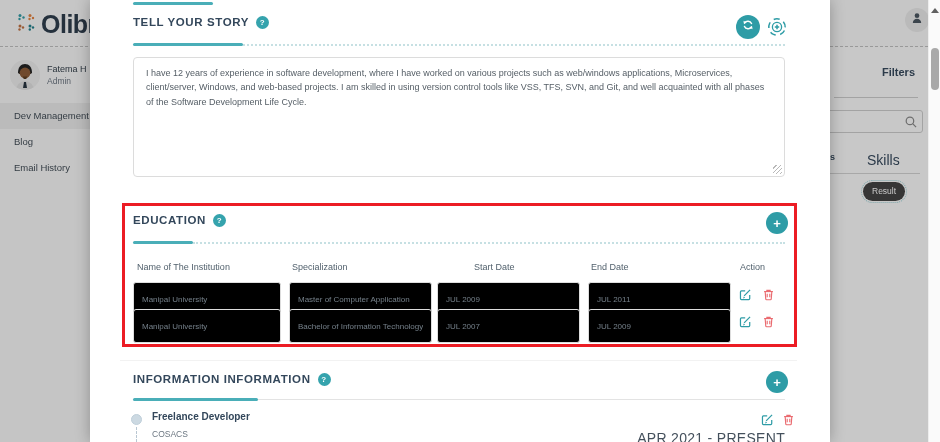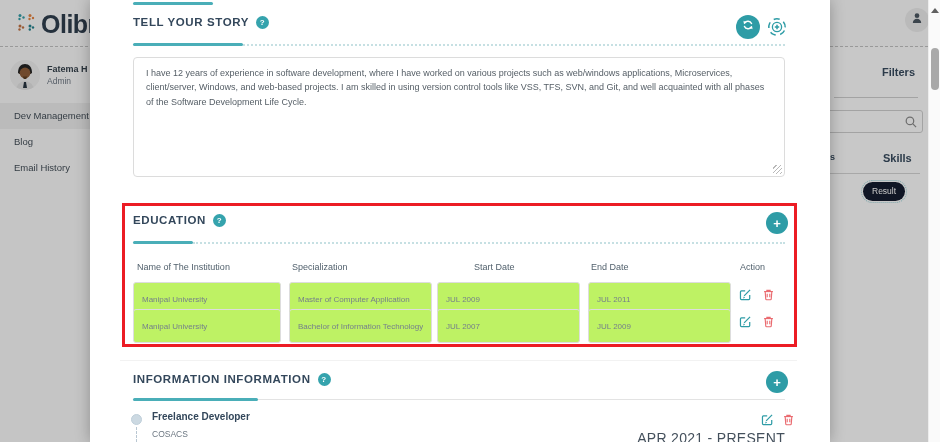--- a/index.html
+++ b/index.html
@@ -10,35 +10,35 @@
   
   .bg-page { position:absolute; left:0; top:0; width:928px; height:442px; background:#fff; z-index:1; }
   .bg-header { position:absolute; left:0; top:0; width:928px; height:47px; background:#fdfdfd; border-bottom:1px dashed #c2c2c2; }
   .brand { position:absolute; left:16px; top:10px; display:flex; align-items:center; gap:4px; width:74px; overflow:hidden; }
   .brand-text { font-size:25px; font-weight:bold; color:#2b3a4a; letter-spacing:-0.5px; white-space:nowrap; }
   .avatar-btn { position:absolute; left:905px; top:8px; width:24px; height:24px; border-radius:50%; background:#ededed; display:flex; align-items:center; justify-content:center; }
 
   .sidebar { position:absolute; left:0; top:48px; width:90px; height:394px; background:#fcfcfc; overflow:hidden; }
   .side-user { position:absolute; left:10px; top:12px; display:flex; align-items:center; gap:7px; width:120px; }
   .side-avatar { width:30px; height:30px; border-radius:50%; background:#f1f1f1; overflow:hidden; flex:0 0 auto; }
-  .side-name { font-size:9px; font-weight:bold; color:#2f3b46; white-space:nowrap; }
+  .side-name { font-size:9px; font-weight:normal; color:#2f3b46; white-space:nowrap; }
   .side-role { font-size:8.5px; color:#6a7480; margin-top:2px; }
   .menu-item { position:absolute; left:0; width:90px; height:26px; line-height:26px; padding-left:14px; font-size:9.5px; color:#3f4a54; white-space:nowrap; overflow:hidden; }
   .menu-item.active { background:rgba(0,0,0,0.055); }
 
   .bg-main { position:absolute; left:820px; top:47px; width:108px; height:395px; }
   .filters-label { position:absolute; right:13px; top:19px; font-size:11px; font-weight:bold; color:#33475b; }
   .bg-div1 { position:absolute; left:14px; right:10px; top:50px; border-top:1px solid #cfcfcf; }
   .bg-search { position:absolute; left:6px; top:63px; width:97px; height:23px; background:#fff; border:1px solid #cfcfcf; border-radius:3px; }
   .bg-search input { position:absolute; left:4px; top:2px; width:70px; height:17px; border:0; outline:none; font-size:9px; background:transparent; }
   .bg-search .mag { position:absolute; right:4px; top:4px; }
   .colhead-frag { position:absolute; left:10px; top:105px; font-size:9px; font-weight:bold; color:#33475b; }
-  .colhead-skills { position:absolute; left:47px; top:105px; font-size:11px; font-weight:bold; color:#33475b;margin-left:16px; }
+  .colhead-skills { position:absolute; left:47px; top:105px; font-size:14px; font-weight:normal; color:#33475b; }
   .bg-div2 { position:absolute; left:6px; right:8px; top:126px; border-top:1px solid #d6d6d6; }
-  .result-badge { position:absolute; left:43px; top:135px; min-width:40px; height:19px; padding:0 9px; background:#0f172a; border-radius:10px; color:#fff; font-size:8.5px; line-height:19px; text-align:center; outline:1px dotted #9fd4da; outline-offset:1px; }
+  .result-badge { position:absolute; left:43px; top:135px; min-width:40px; height:19px; padding:0 9px; background:#404040; border-radius:10px; color:#fff; font-size:8.5px; line-height:19px; text-align:center; outline:1px dotted #9fd4da; outline-offset:1px; }
 
   
   .backdrop { position:absolute; left:0; top:0; width:928px; height:442px; background:rgba(20,20,20,0.235); z-index:2; }
 
   
   .modal { position:absolute; left:90px; top:0; width:740px; height:442px; background:#fff; box-shadow:0 0 14px rgba(0,0,0,0.28); z-index:3; }
   .prev-underline { position:absolute; left:43px; top:2px; width:80px; height:3px; background:#4aaeb8; border-radius:2px; }
 
   .sec-title { position:absolute; display:flex; align-items:flex-start; gap:7px; font-size:11.5px; font-weight:bold; letter-spacing:0.6px; color:#33475b; }
   .help-dot { width:13px; height:13px; border-radius:50%; background:#35a3ad; color:#fff; font-size:8px; font-weight:bold; display:flex; align-items:center; justify-content:center; }
@@ -49,21 +49,21 @@
   .round-btn { position:absolute; border-radius:50%; background:#2e9ca6; color:#fff; display:flex; align-items:center; justify-content:center; }
   .btn-plus { width:22px; height:22px; font-size:13px; font-weight:bold; }
   .btn-refresh { left:646px; top:15px; width:24px; height:24px; }
   .icon-syncplus { position:absolute; left:676px; top:16px; width:22px; height:22px; }
 
   .story-textarea { position:absolute; left:43px; top:57px; width:652px; height:120px; border:1px solid #dcdcdc; border-radius:4px; padding:8px 12px; font-family:"Liberation Sans", sans-serif; font-size:9px; line-height:1.6; color:#555e66; resize:none; outline:none; overflow:hidden; }
   .resize-grip { position:absolute; left:683px; top:165px; width:9px; height:9px; background:
       repeating-linear-gradient(135deg, transparent 0 2px, #b9b9b9 2px 3px); }
 
   .col-head { position:absolute; top:262px; font-size:9px; color:#52616d; }
-  .edu-input { position:absolute; height:34px; border:1px solid #ddd; border-radius:3px; padding:0 8px; font-family:"Liberation Sans", sans-serif; font-size:8px; color:#75808a; background:#bef264; outline:none; white-space:nowrap; overflow:hidden; }
+  .edu-input { position:absolute; height:34px; border:1px solid #ddd; border-radius:3px; padding:0 8px; font-family:"Liberation Sans", sans-serif; font-size:8px; color:#75808a; background:#000000; outline:none; white-space:nowrap; overflow:hidden; }
   .icon-btn { position:absolute; width:13px; height:13px; cursor:pointer; }
 
   .faint-div { position:absolute; left:30px; top:360px; width:677px; border-top:1px solid #f2f2f2; }
 
   .tl-dot { position:absolute; left:41px; top:414px; width:11px; height:11px; border-radius:50%; background:#ccd9e2; border:1px solid #bfcfda; }
   .tl-line { position:absolute; left:46px; top:427px; height:15px; border-left:1px dashed #b9c7d2; }
   .job-role { position:absolute; left:62px; top:411px; font-size:10px; font-weight:bold; color:#33475b; }
   .job-company { position:absolute; left:62px; top:429px; font-size:8.5px; color:#6b7680; }
   .job-period { position:absolute; left:500px; top:430px; width:195px; text-align:right; font-size:14px; color:#44505c; letter-spacing:0.3px; }
 

